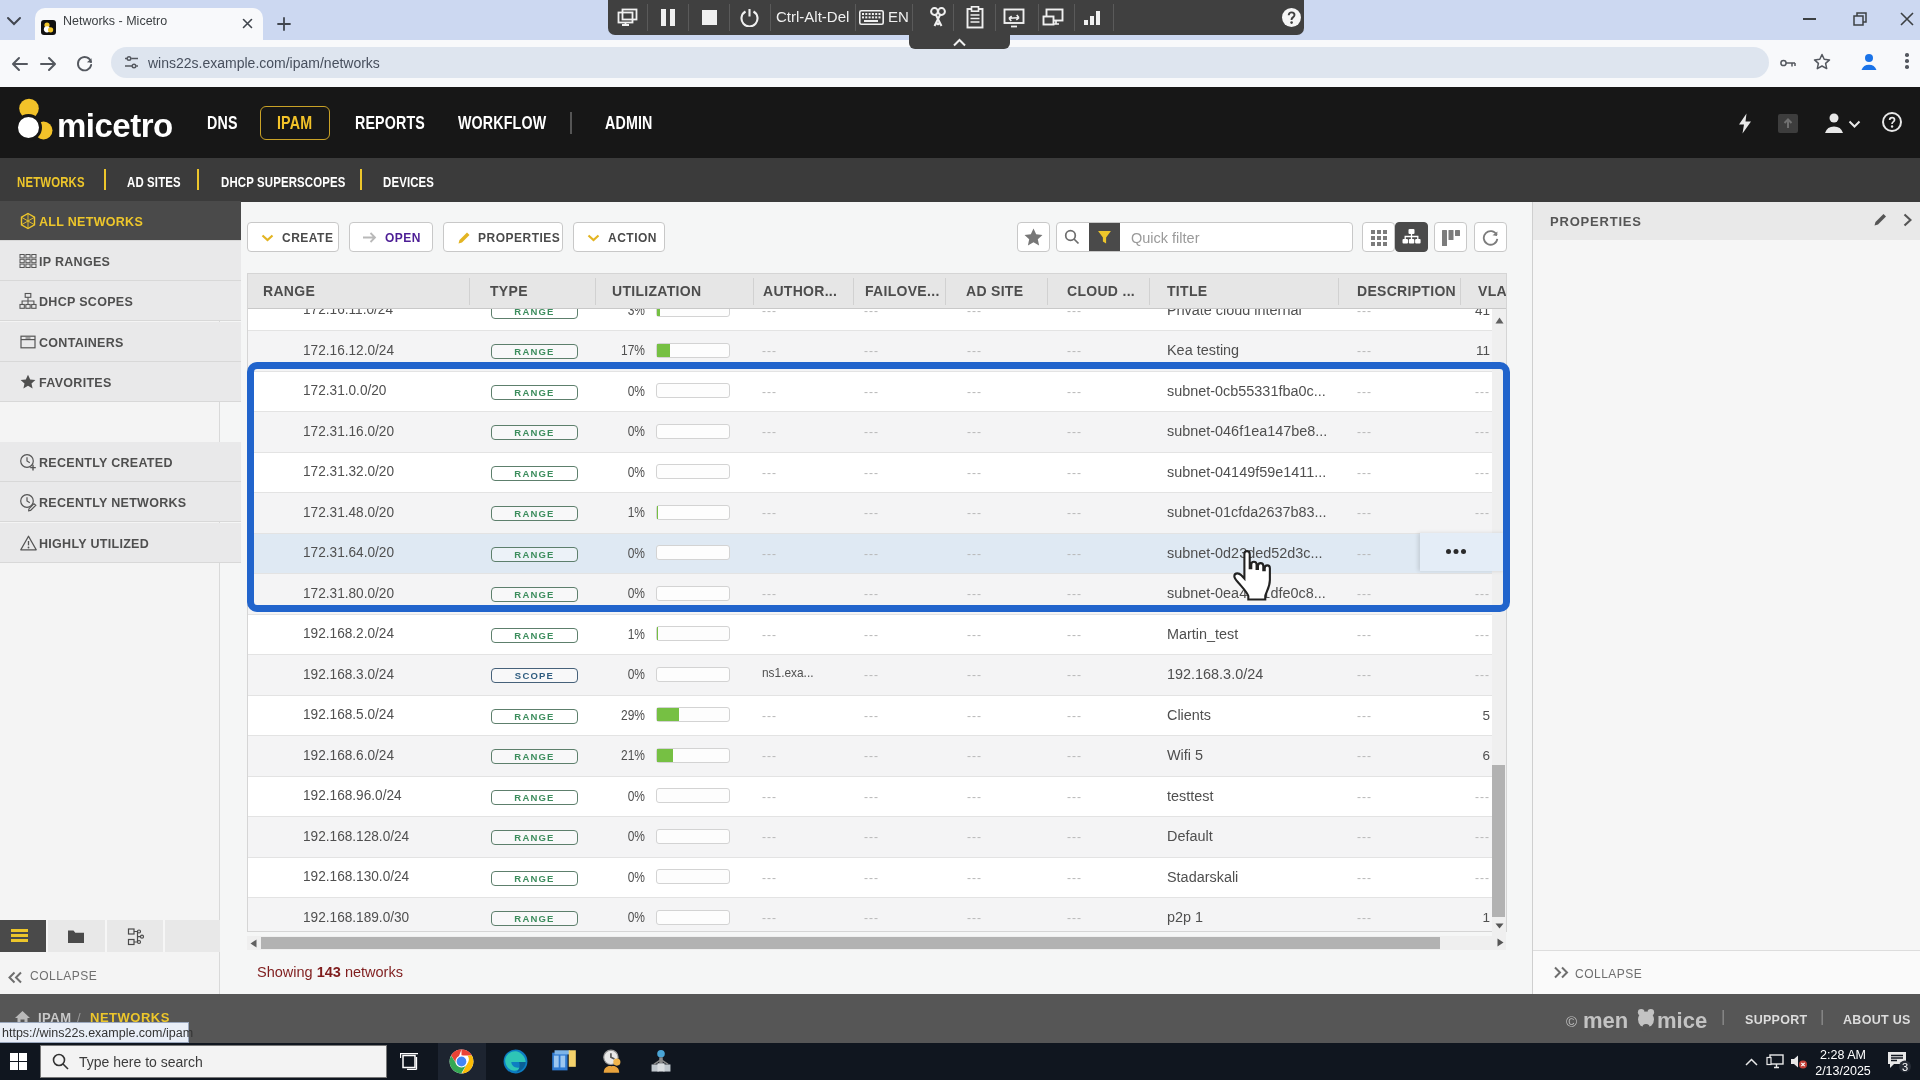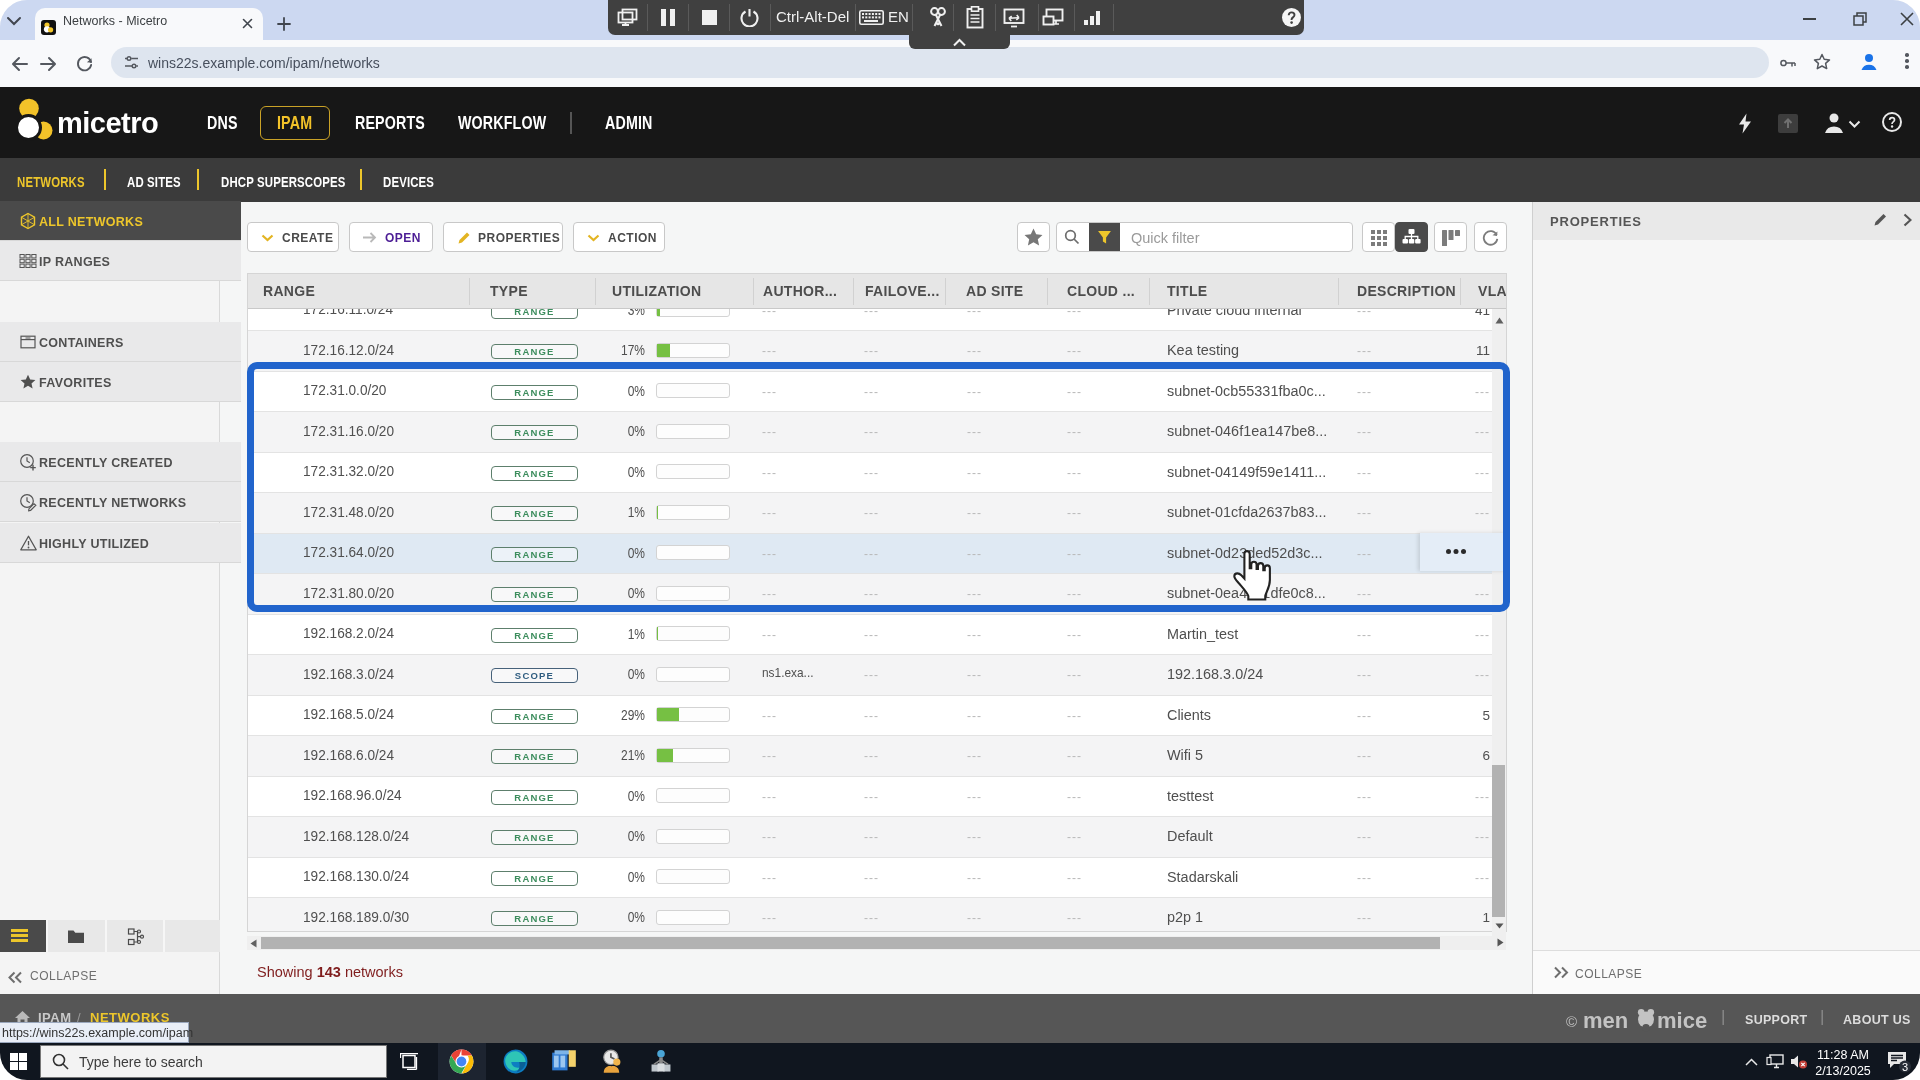--- a/index.html
+++ b/index.html
@@ -1,17 +1,17 @@
 <!DOCTYPE html>
 <html><head>
 <meta charset="utf-8">
 <style>
 * { margin:0; padding:0; box-sizing:border-box; }
 body { font-family:"Liberation Sans", sans-serif; -webkit-font-smoothing:antialiased; }
-#screen { position:relative; width:1920px; height:1080px; overflow:hidden; background:#f5f6f6;border-radius:27px; }
+#screen { position:relative; width:1920px; height:1080px; overflow:hidden; background:#f5f6f6; }
 .abs { position:absolute; }
 svg { display:block; }
 
 
 #tabstrip { left:0; top:0; width:1920px; height:40px; background:#ccd8f1; }
 #tab { left:35px; top:8px; width:228px; height:32px; background:#f8f9fb; border-radius:10px 10px 0 0; }
 #tabtitle { left:63px; top:14px; font-size:12.5px; color:#3c4043; }
 #navbar { left:0; top:40px; width:1920px; height:47px; background:#f8f9fb; }
 #urlpill { left:111px; top:47px; width:1658px; height:31px; background:#dee5ef; border-radius:16px; }
 #urltext { left:148px; top:55px; font-size:14px; color:#474f5d; }
@@ -243,21 +243,21 @@
 
   <div class="abs" id="apphead"></div>
   <div class="abs" id="subnav"></div>
   <div class="abs" id="appheadcontent" style="left:0;top:0;width:1920px;height:1080px">
 
     <svg class="abs" style="left:17px;top:97px" width="50" height="48" viewBox="0 0 50 48">
       <circle cx="12" cy="11.5" r="9.8" fill="#f2c229"></circle>
       <circle cx="26.5" cy="33.5" r="9" fill="#f2c229"></circle>
       <circle cx="11.5" cy="30.5" r="12" fill="#ffffff" stroke="#171717" stroke-width="3"></circle>
     </svg>
-    <div class="abs" style="left:57px;top:107px;font-size:29px;font-weight:bold;color:#fff;letter-spacing:-0.5px">micetro</div>
+    <div class="abs" style="left:57px;top:107px;font-size:33px;font-weight:bold;color:#fff;letter-spacing:-0.5px">micetro</div>
     <div class="nav1" style="left:207px">DNS</div>
     <div class="abs" style="left:260px;top:106px;width:70px;height:34px;border:1.5px solid #c9a227;border-radius:6px"></div>
     <div class="nav1" style="left:277px;color:#f2c229">IPAM</div>
     <div class="nav1" style="left:355px">REPORTS</div>
     <div class="nav1" style="left:458px">WORKFLOW</div>
     <div class="abs" style="left:570px;top:112px;width:2px;height:22px;background:#555"></div>
     <div class="nav1" style="left:605px">ADMIN</div>
 
     <svg class="abs" style="left:1738px;top:113px" width="14" height="21" viewBox="0 0 14 21">
         <path d="M8.5 0.5 L1 11.5 L6 11.5 L4.5 20.5 L13 8.5 L7.5 8.5 Z" fill="#e8e8e8"></path>
@@ -305,20 +305,32 @@
             <rect x="12.8" y="2.5" width="4.2" height="3.4"></rect>
             <rect x="1" y="7.3" width="4.2" height="3.4"></rect>
             <rect x="6.9" y="7.3" width="4.2" height="3.4"></rect>
             <rect x="12.8" y="7.3" width="4.2" height="3.4"></rect>
             <rect x="1" y="12.1" width="4.2" height="3.4"></rect>
             <rect x="6.9" y="12.1" width="4.2" height="3.4"></rect>
             <rect x="12.8" y="12.1" width="4.2" height="3.4"></rect>
           </g>
         </svg>
       <div class="stext">IP RANGES</div>
+    </div>
+    <div class="sitem" style="top:281.4px">
+      <svg class="sicon" width="18" height="18" viewBox="0 0 18 18">
+          <g fill="none" stroke="#555" stroke-width="1.1">
+            <rect x="6.2" y="1.5" width="5.6" height="3.8"></rect>
+            <rect x="1" y="12.5" width="4.3" height="3.8"></rect>
+            <rect x="6.85" y="12.5" width="4.3" height="3.8"></rect>
+            <rect x="12.7" y="12.5" width="4.3" height="3.8"></rect>
+            <path d="M9 5.3 L9 9 M3.1 12.5 L3.1 9 L14.9 9 L14.9 12.5 M9 9 L9 12.5"></path>
+          </g>
+        </svg>
+      <div class="stext">DHCP SCOPES</div>
     </div>
     <div class="sitem" style="top:321.6px">
       <svg class="sicon" width="18" height="18" viewBox="0 0 18 18">
           <g fill="none" stroke="#555" stroke-width="1.2">
             <rect x="2" y="3.2" width="14" height="11.6"></rect>
             <path d="M2 6.6 L16 6.6"></path>
             <path d="M6.5 5 L11.5 5" stroke-width="1"></path>
           </g>
         </svg>
       <div class="stext">CONTAINERS</div>
@@ -846,21 +858,21 @@
     <svg class="abs" style="left:1766px;top:1054px" width="18" height="15" viewBox="0 0 18 15">
         <rect x="4" y="1" width="13" height="9" fill="none" stroke="#e8e8e8" stroke-width="1.4"></rect>
         <path d="M8 13.5 L13 13.5 M10.5 10 L10.5 13.5" stroke="#e8e8e8" stroke-width="1.4"></path>
         <rect x="1" y="3.5" width="4" height="7" fill="#10161f" stroke="#e8e8e8" stroke-width="1.2"></rect>
       </svg>
     <svg class="abs" style="left:1790px;top:1054px" width="18" height="15" viewBox="0 0 18 15">
         <path d="M1 5 L4 5 L8 1.5 L8 13.5 L4 10 L1 10 Z" fill="#e8e8e8"></path>
         <circle cx="13" cy="10.5" r="4" fill="#c24038"></circle>
         <path d="M11.3 8.8 L14.7 12.2 M14.7 8.8 L11.3 12.2" stroke="#fff" stroke-width="1.2"></path>
       </svg>
-    <div class="abs" style="left:1817px;top:1048px;width:52px;text-align:center;font-size:12.5px;color:#fff">11:28 AM</div>
+    <div class="abs" style="left:1817px;top:1048px;width:52px;text-align:center;font-size:12.5px;color:#fff">2:28 AM</div>
     <div class="abs" style="left:1813px;top:1064px;width:60px;text-align:center;font-size:12.5px;color:#fff">2/13/2025</div>
     <svg class="abs" style="left:1886px;top:1050px" width="26" height="24" viewBox="0 0 26 24">
         <path d="M2 2 L20 2 L20 14 L8 14 L4 18 L4 14 L2 14 Z" fill="#e8e8e8"></path>
         <path d="M5 5.5 L17 5.5 M5 8 L17 8 M5 10.5 L11 10.5" stroke="#10161f" stroke-width="1.3"></path>
         <circle cx="19" cy="16.5" r="6" fill="#272d37"></circle>
         <text x="19" y="20.5" text-anchor="middle" font-size="11" fill="#fff" font-family="Liberation Sans">3</text>
       </svg>
   </div>
 
 </div>

